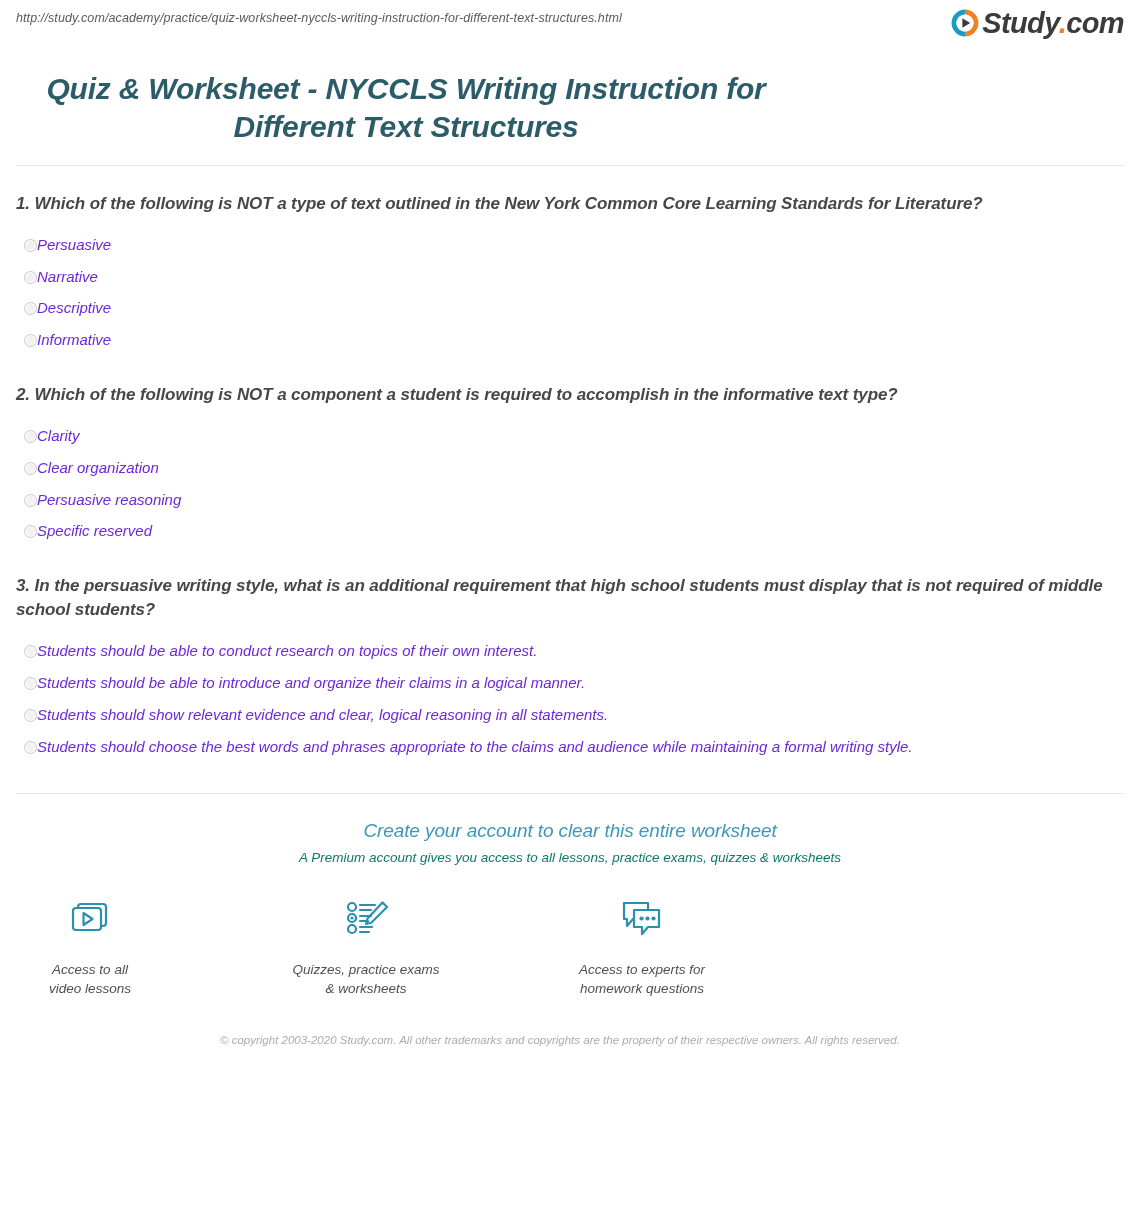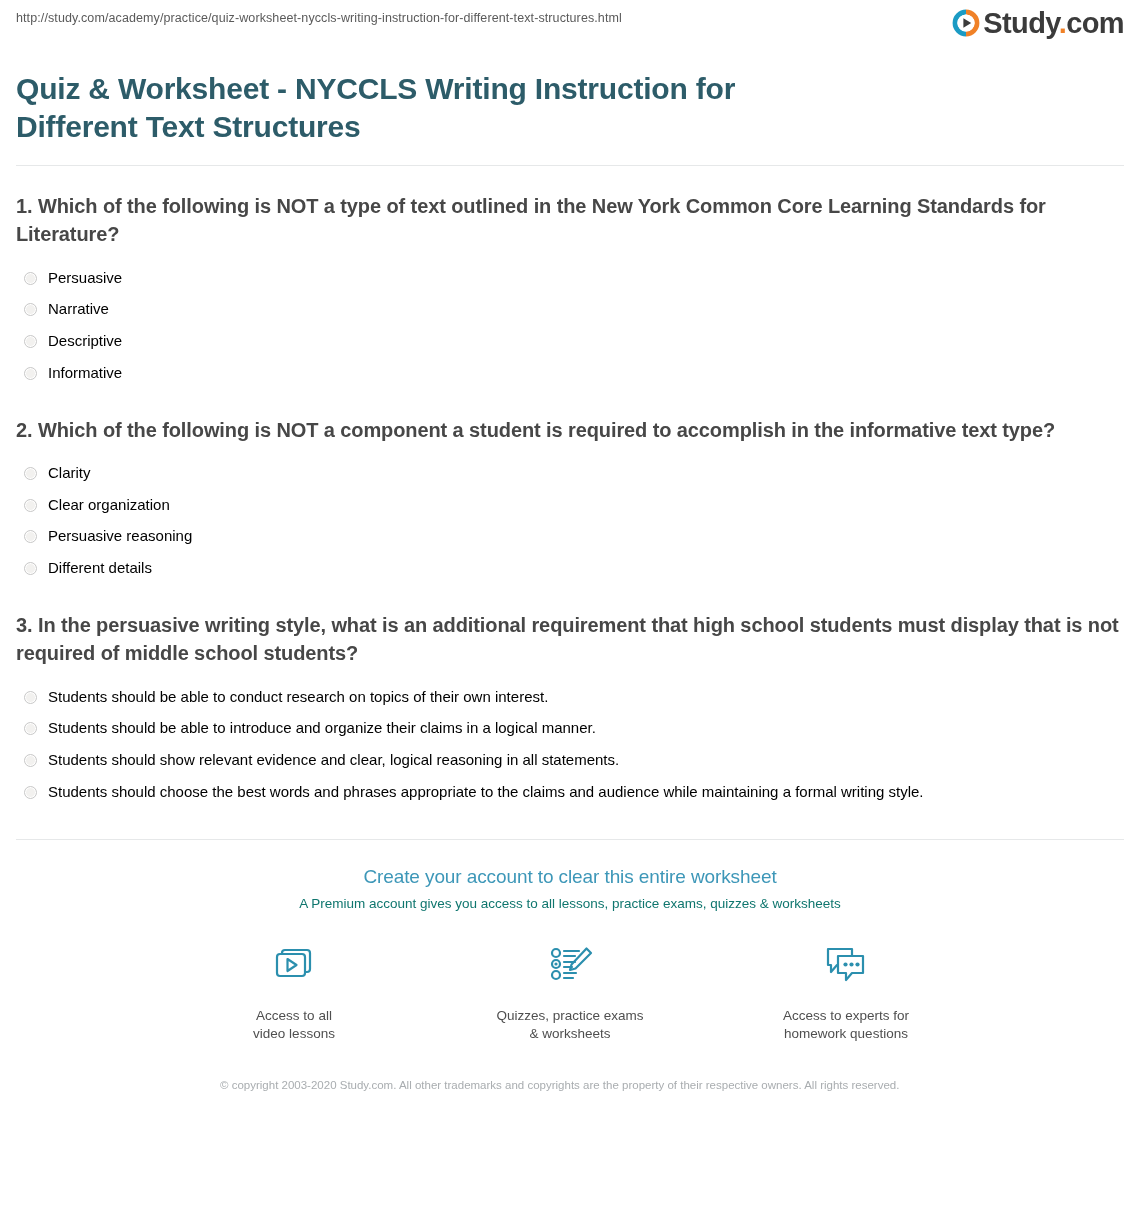--- a/index.html
+++ b/index.html
@@ -13,20 +13,21 @@
     font-family: "Liberation Sans", sans-serif;
     color: #4a4a4a;
     -webkit-font-smoothing: antialiased;
     overflow: hidden;
   }
   .page {
     position: relative;
     width: 1140px;
     height: 1216px;
     box-sizing: border-box;
+    font-style: italic;
   }
 
   
   .header {
     position: relative;
     height: 62px;
     padding: 0 16px;
     box-sizing: border-box;
   }
   .url {
@@ -57,20 +58,21 @@
     letter-spacing: -0.6px;
     color: #3b3b3b;
     line-height: 1;
     font-family: "Liberation Sans", sans-serif;
   }
   .logo-dot { color: #f08127; }
 
   
   .title-wrap {
     padding: 0 16px;
+    text-align: center;
   }
   h1.title {
     margin: 8px 0 0 0;
     font-size: 30px;
     line-height: 1.28;
     font-weight: bold;
     color: #2d5c69;
     letter-spacing: -0.2px;
     font-family: "Liberation Sans", sans-serif;
     max-width: 780px;
@@ -83,40 +85,39 @@
   }
 
   
   .questions {
     padding: 0 16px;
   }
   .question-block {
     margin-top: 26px;
   }
   .question-text {
-    font-size: 20px;
+    font-size: 17px;
     line-height: 1.42;
     font-weight: bold;
     color: #474747;
     margin: 0 0 14px 0;
     letter-spacing: -0.1px;
   }
   .answers {
     margin: 0;
     padding: 0;
     list-style: none;
   }
   .answer {
     display: flex;
     align-items: flex-start;
-    gap: 11px;
     padding: 6px 0 7px 8px;
     font-size: 15px;
     line-height: 1.25;
-    color: #000000;
+    color: #6d28d9;
   }
   .radio {
     width: 11px;
     height: 11px;
     border-radius: 50%;
     border: 1px solid #c9c9c9;
     background: #f2f1ef;
     box-shadow: inset 0 0 0 1px #ffffff;
     flex: 0 0 11px;
     margin-top: 3px;
@@ -144,21 +145,21 @@
     letter-spacing: -0.1px;
   }
   .cta-sub {
     margin-top: 8px;
     font-size: 13.5px;
     color: #0f766e;
   }
 
   .perks {
     display: flex;
-    justify-content: center;
+    justify-content: flex-start;
     align-items: flex-start;
     gap: 96px;
     margin-top: 30px;
   }
   .perk {
     width: 180px;
     text-align: center;
   }
   .perk-icon {
     height: 54px;
@@ -243,21 +244,21 @@
         <li class="answer">
           <span class="radio"></span>
           <span class="answer-label">Clear organization</span>
         </li>
         <li class="answer">
           <span class="radio"></span>
           <span class="answer-label">Persuasive reasoning</span>
         </li>
         <li class="answer">
           <span class="radio"></span>
-          <span class="answer-label">Different details</span>
+          <span class="answer-label">Specific reserved</span>
         </li>
       </ul>
     </div>
 
     <div class="question-block">
       <p class="question-text">3. In the persuasive writing style, what is an additional requirement that high school students must display that is not required of middle school students?</p>
       <ul class="answers">
         <li class="answer">
           <span class="radio"></span>
           <span class="answer-label">Students should be able to conduct research on topics of their own interest.</span>

